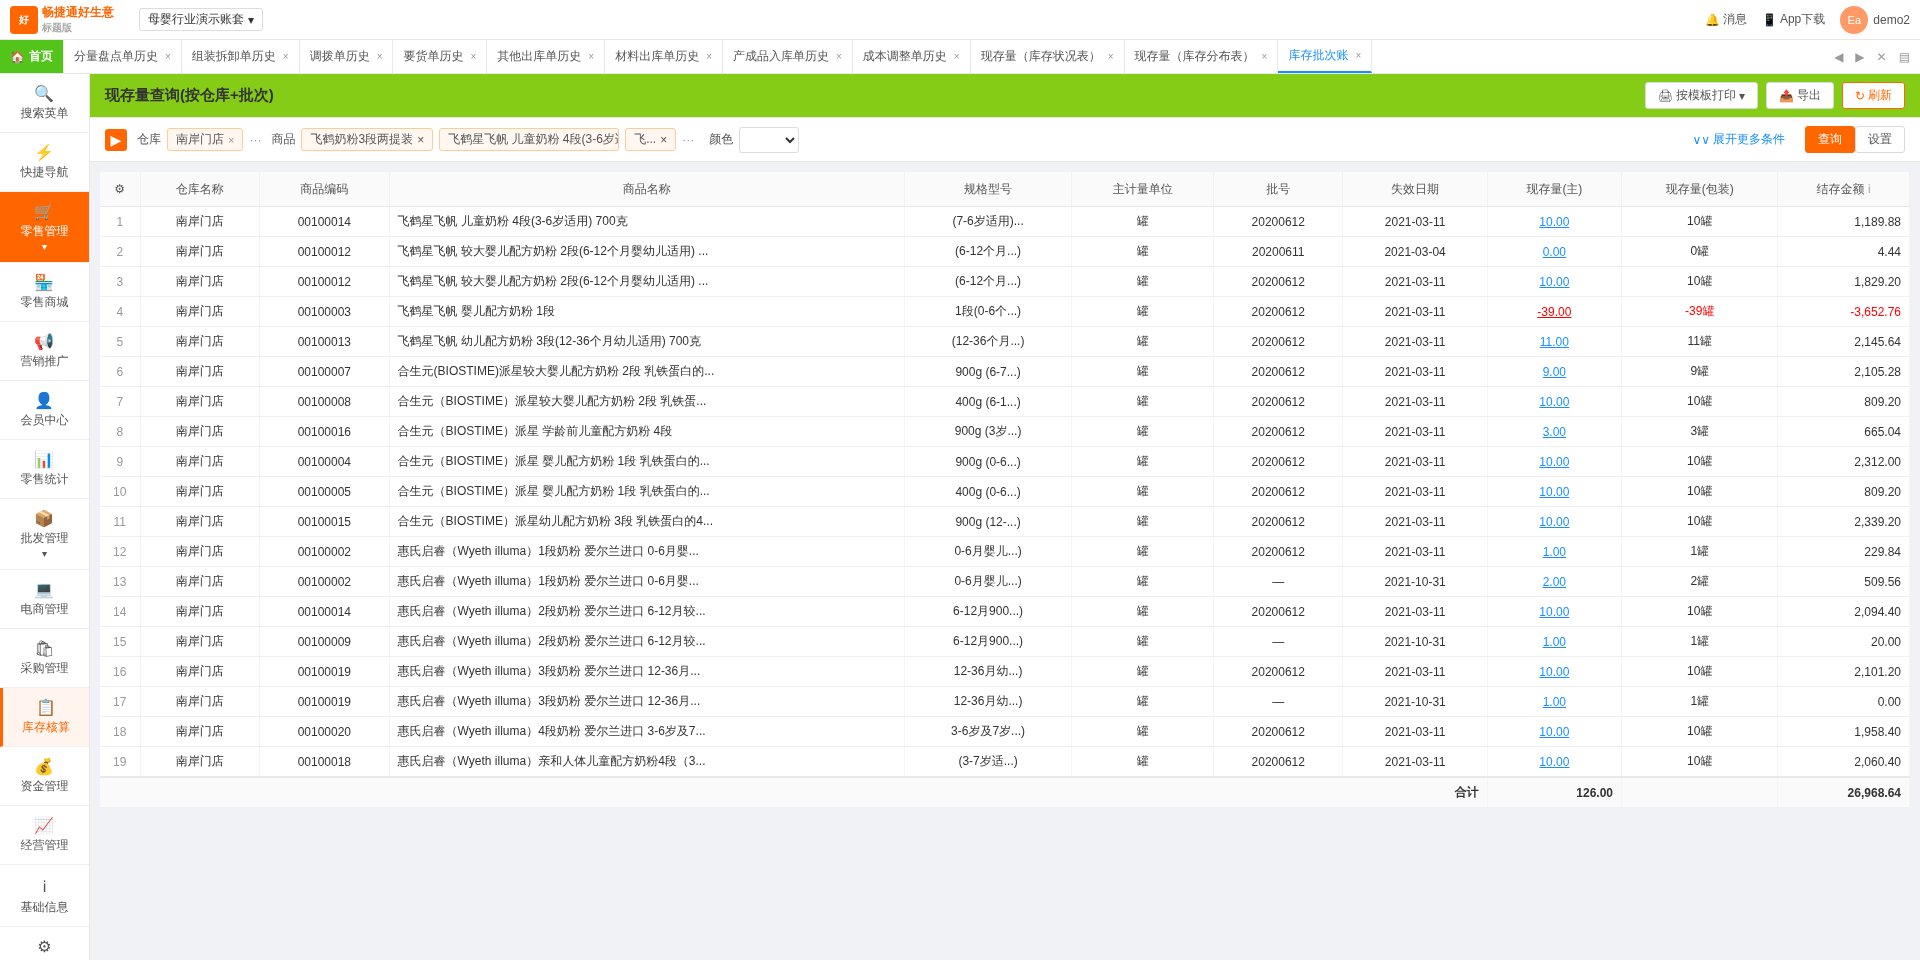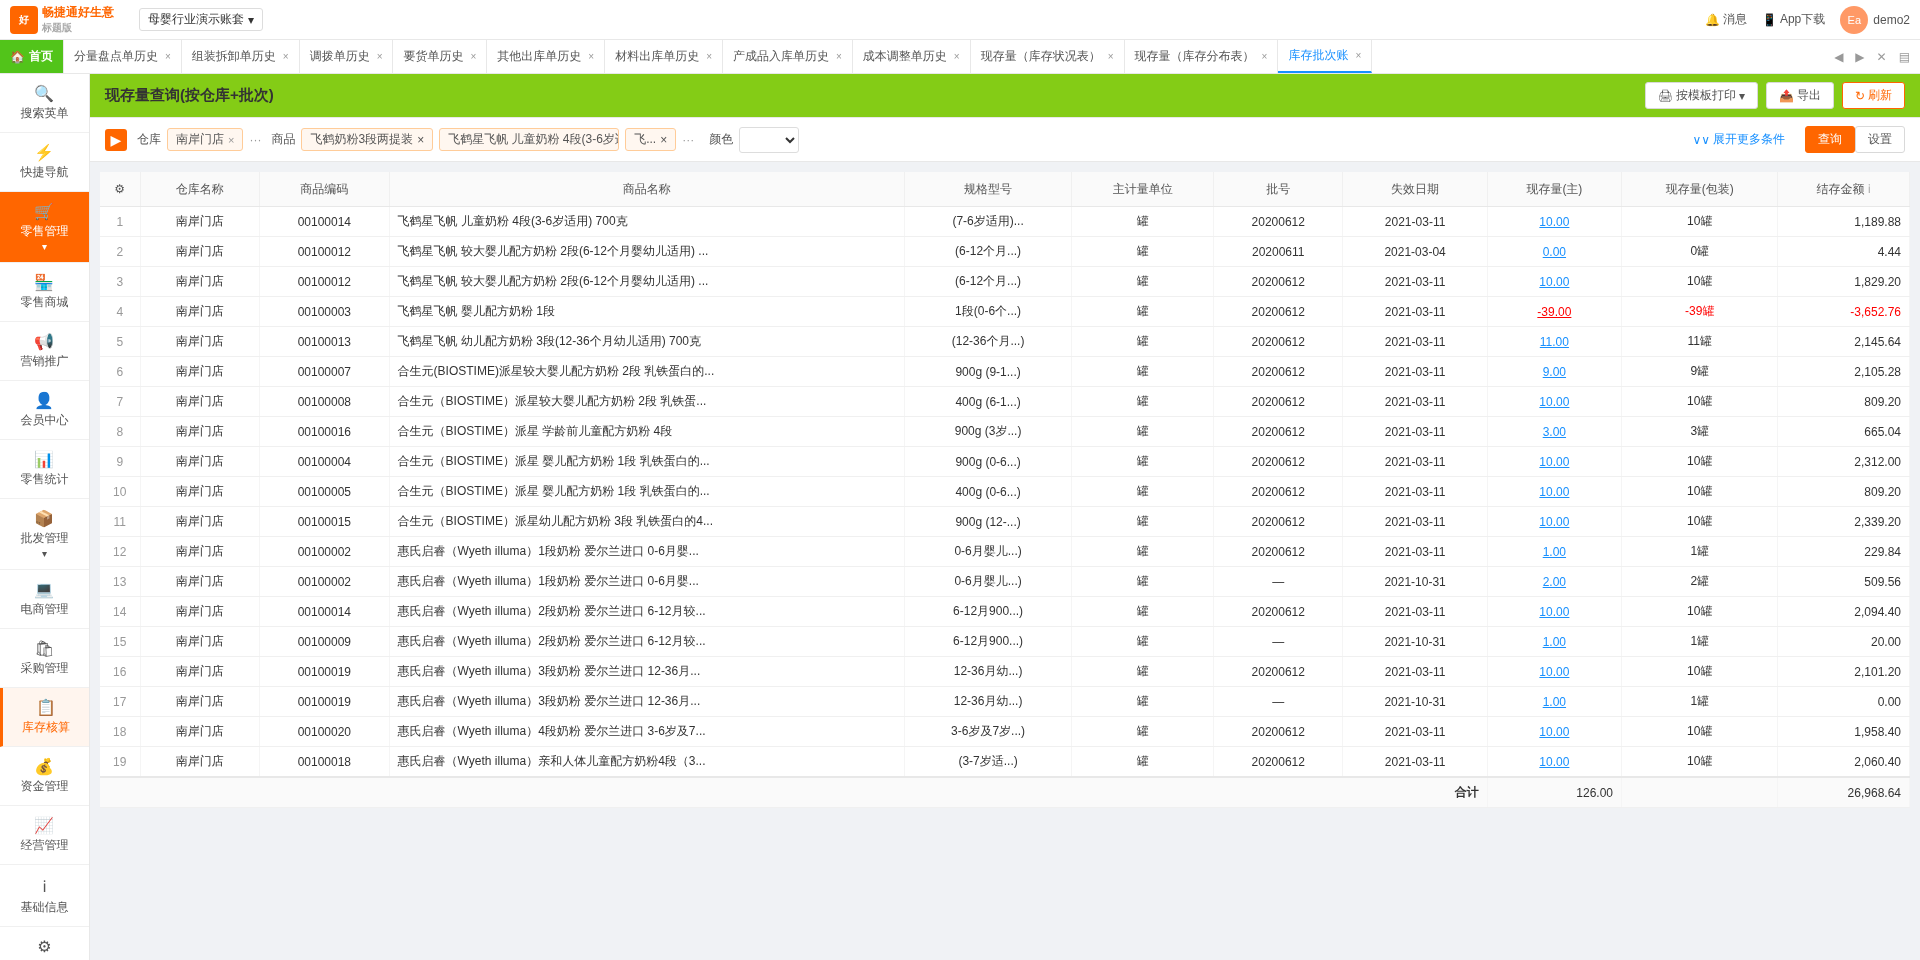--- a/index.html
+++ b/index.html
@@ -61,21 +61,21 @@
     .table-section { flex: 1; overflow: auto; padding: 10px; }
     .data-table { width: 100%; border-collapse: collapse; background: #fff; font-size: 12px; }
     .data-table thead tr { background: #fafafa; }
     .data-table th { padding: 8px 8px; border-bottom: 1px solid #e8e8e8; color: #555; font-weight: normal; text-align: center; white-space: nowrap; border-right: 1px solid #f0f0f0; }
     .data-table th:first-child { width: 40px; }
     .data-table td { padding: 6px 8px; border-bottom: 1px solid #f0f0f0; color: #333; text-align: center; border-right: 1px solid #f5f5f5; }
     .data-table td.left { text-align: left; }
     .data-table td.right { text-align: right; }
     .data-table td.link { color: #1890ff; text-decoration: underline; cursor: pointer; }
     .data-table td.row-num { color: #999; }
-    .data-table tfoot td { background: #fafafa; font-weight: normal; border-top: 2px solid #e8e8e8; padding: 6px 8px; }
+    .data-table tfoot td { background: #fafafa; font-weight: bold; border-top: 2px solid #e8e8e8; padding: 6px 8px; }
 
     
     ::-webkit-scrollbar { width: 6px; height: 6px; }
     ::-webkit-scrollbar-track { background: #f1f1f1; }
     ::-webkit-scrollbar-thumb { background: #ccc; border-radius: 3px; }
 
     .page-header-left { display: flex; align-items: center; gap: 8px; }
 
     .filter-products-area { display: flex; align-items: center; gap: 6px; flex-wrap: wrap; max-width: 500px; }
   </style>
@@ -388,21 +388,21 @@
     <td>2021-03-11</td>
     <td class="link" style="">11.00</td>
     <td style="">11罐</td>
     <td class="right" style="">2,145.64</td>
   </tr>
             <tr>
     <td class="row-num">6</td>
     <td>南岸门店</td>
     <td>00100007</td>
     <td class="left" style="max-width:280px;overflow:hidden;text-overflow:ellipsis;white-space:nowrap;">合生元(BIOSTIME)派星较大婴儿配方奶粉 2段 乳铁蛋白的...</td>
-    <td>900g (9-1...)</td>
+    <td>900g (6-7...)</td>
     <td>罐</td>
     <td>20200612</td>
     <td>2021-03-11</td>
     <td class="link" style="">9.00</td>
     <td style="">9罐</td>
     <td class="right" style="">2,105.28</td>
   </tr>
             <tr>
     <td class="row-num">7</td>
     <td>南岸门店</td>

